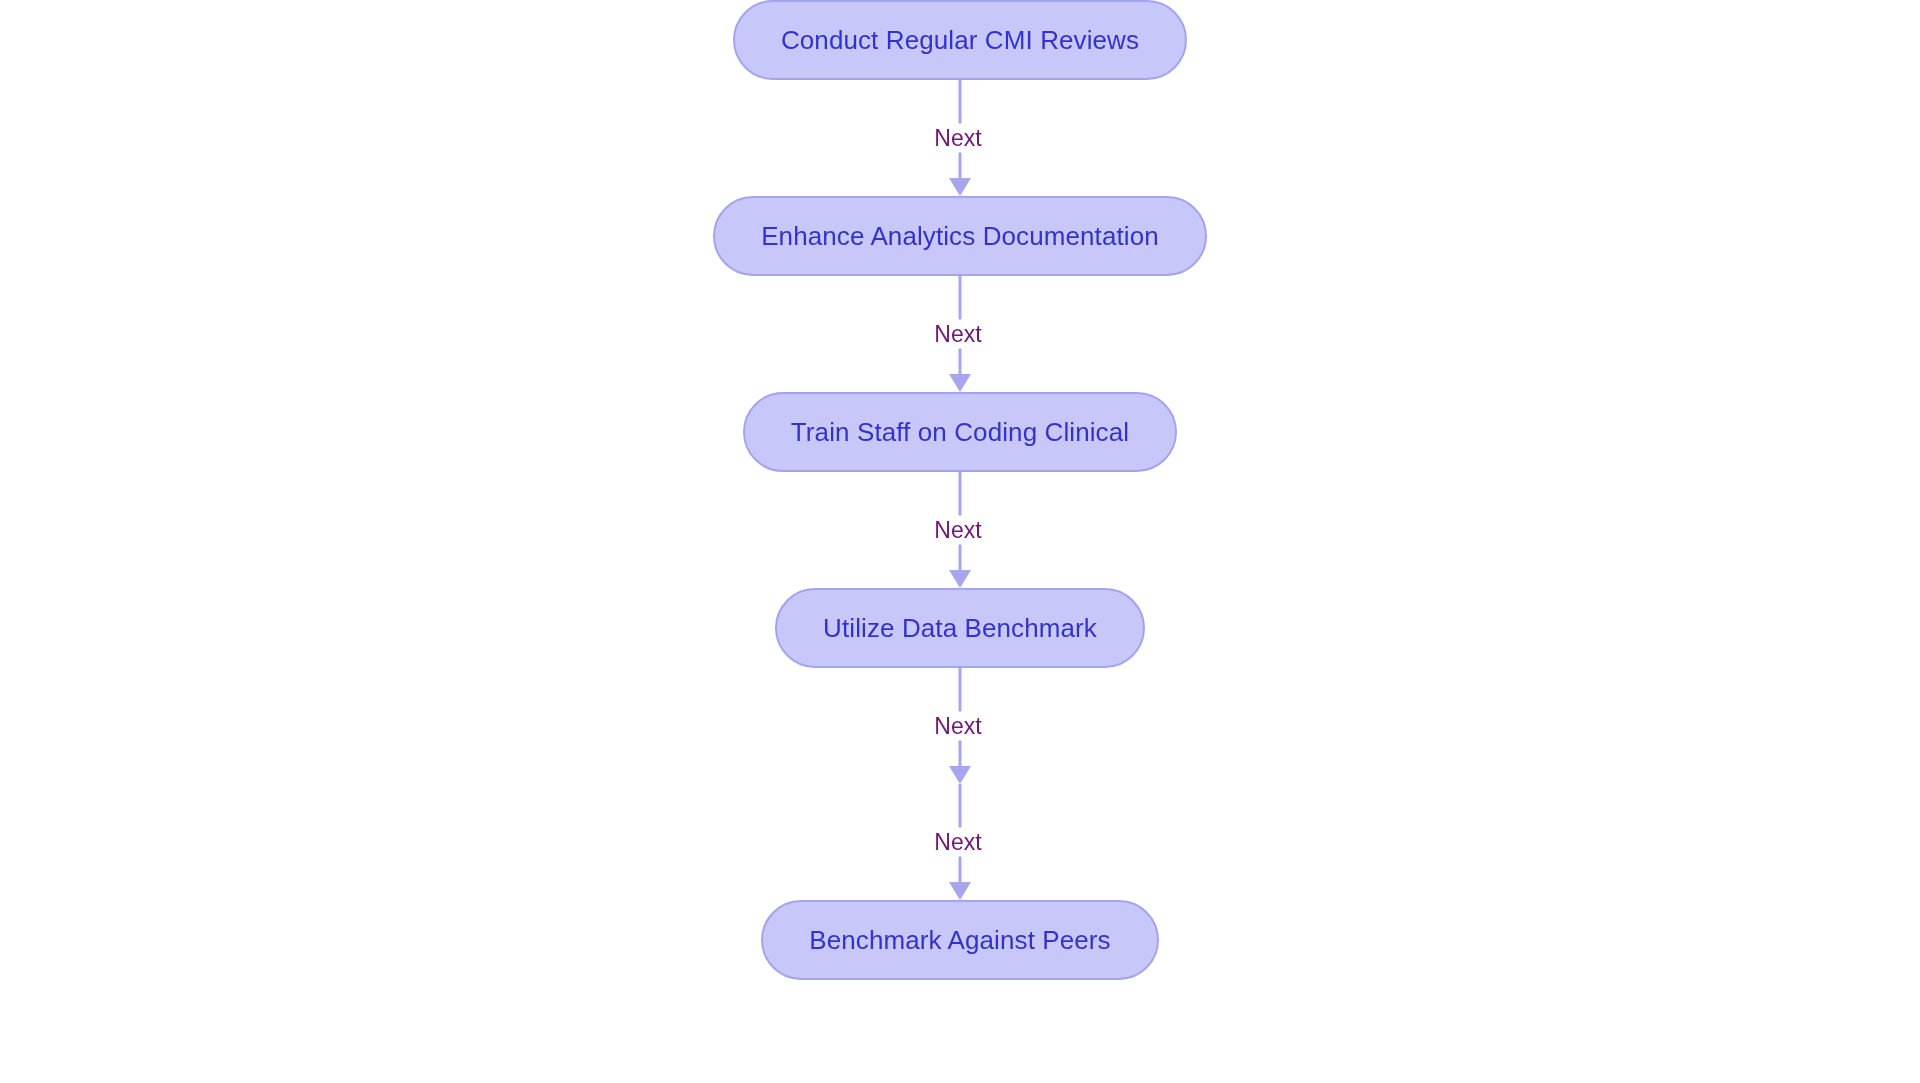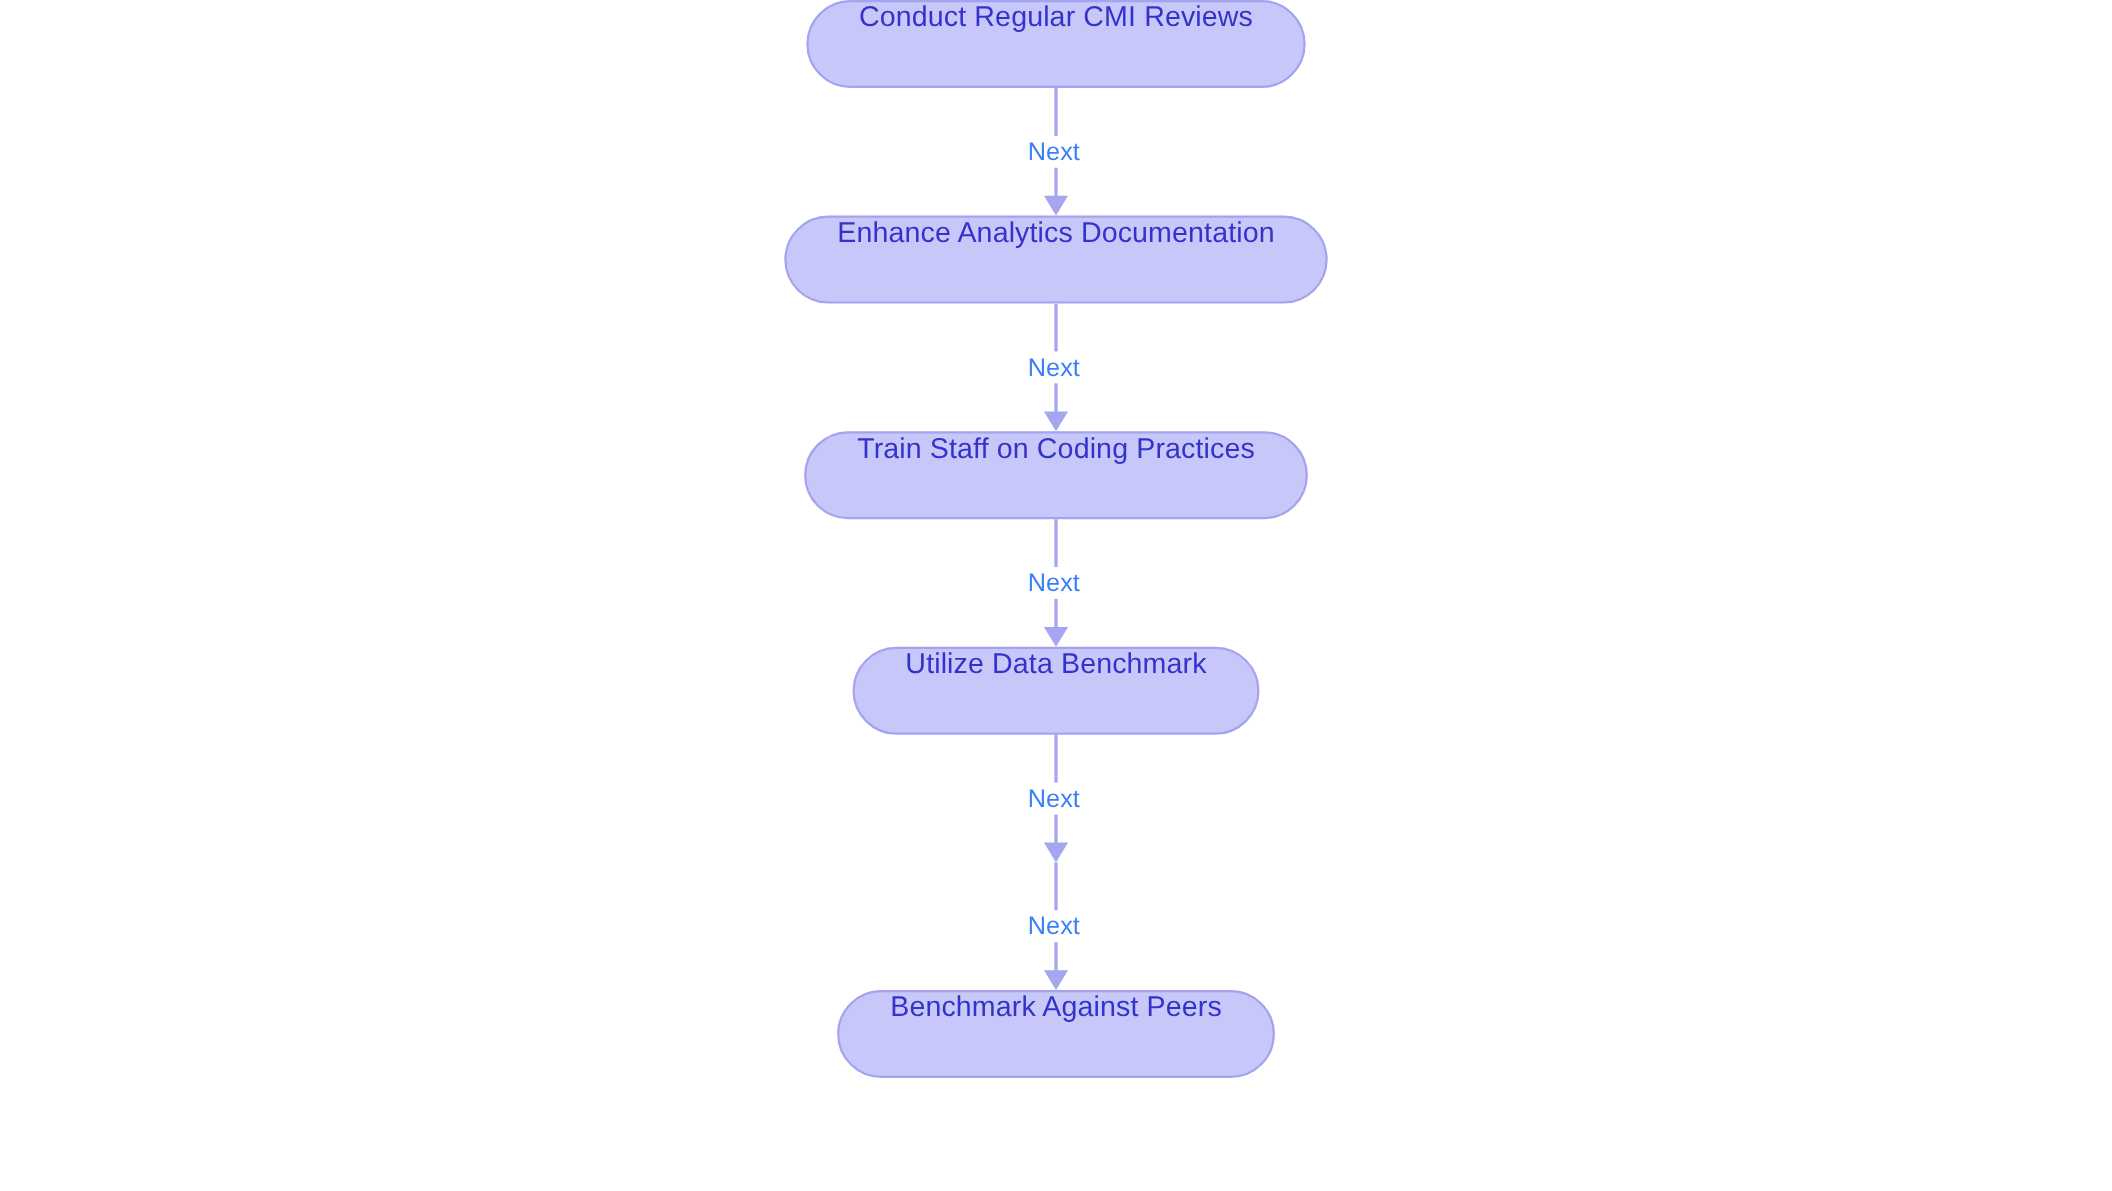--- a/index.html
+++ b/index.html
@@ -35,20 +35,21 @@
   }
 
   
   .node {
     box-sizing: border-box;
     height: 80px;
     background: #c7c7fa;
     border: 2px solid #a3a3ef;
     border-radius: 40px;
     display: flex;
+    align-items: center;
     justify-content: center;
     padding: 0 46px;
     flex: 0 0 auto;
   }
   .node-label {
     color: #3333cc;
     font-size: 26px;
     font-weight: 400;
     line-height: 1;
     white-space: nowrap;
@@ -82,21 +83,21 @@
     border-left: 11px solid transparent;
     border-right: 11px solid transparent;
     border-top: 18px solid #a5a5f0;
   }
   .connector-label {
     position: absolute;
     left: 50%;
     top: 50%;
     transform: translate(-50%, -50%);
     margin-left: -2px;
-    color: #3b82f6;
+    color: #701a75;
     font-size: 23px;
     line-height: 1;
     background: #ffffff;
     padding: 3px 6px;
     white-space: nowrap;
   }
 </style>
 </head>
 <body>
 
@@ -117,21 +118,21 @@
       <span class="node-label">Enhance Analytics Documentation</span>
     </div>
 
     <div class="connector">
       <div class="connector-line"></div>
       <div class="connector-arrowhead"></div>
       <span class="connector-label">Next</span>
     </div>
 
     <div class="node">
-      <span class="node-label">Train Staff on Coding Practices</span>
+      <span class="node-label">Train Staff on Coding Clinical</span>
     </div>
 
     <div class="connector">
       <div class="connector-line"></div>
       <div class="connector-arrowhead"></div>
       <span class="connector-label">Next</span>
     </div>
 
     <div class="node">
       <span class="node-label">Utilize Data Benchmark</span>

